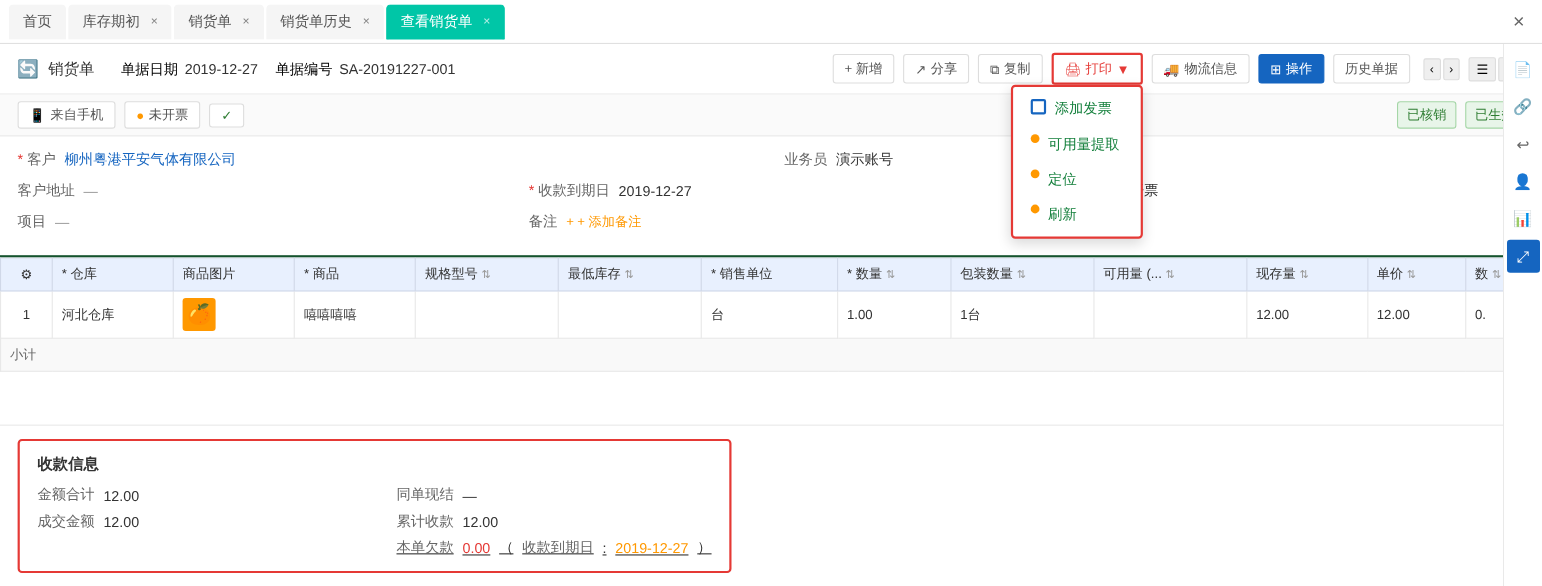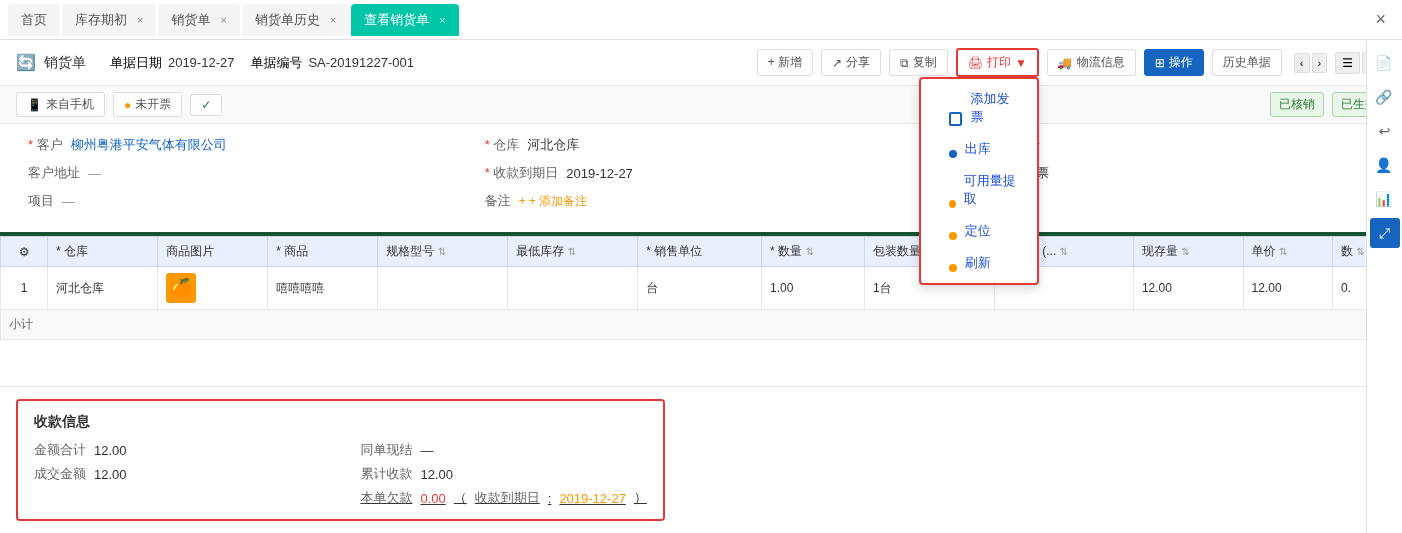--- a/index.html
+++ b/index.html
@@ -52,21 +52,21 @@
     .sub-toolbar {
       display: flex; align-items: center; padding: 6px 16px; border-bottom: 1px solid #e8e8e8;
       background: #fafafa; gap: 8px; flex-shrink: 0;
     }
     .sub-btn {
       display: flex; align-items: center; gap: 4px; padding: 3px 10px; border: 1px solid #ddd;
       border-radius: 3px; cursor: pointer; background: #fff; font-size: 12px; color: #555;
     }
 
     
-    .form-area { padding: 12px 28px; border-bottom: 4px solid #14532d; flex-shrink: 0; }
+    .form-area { padding: 12px 16px; border-bottom: 2px solid #14532d; flex-shrink: 0; }
     .form-row { display: flex; align-items: center; margin-bottom: 10px; gap: 24px; }
     .form-field { display: flex; align-items: center; gap: 8px; flex: 1; }
     .form-label { color: #666; font-size: 13px; white-space: nowrap; }
     .form-label.required::before { content: '* '; color: #e53935; }
     .form-value { color: #333; font-size: 13px; }
     .form-value.link { color: #1565c0; cursor: pointer; }
     .form-value.muted { color: #999; }
     .add-note-btn { color: #ff9800; cursor: pointer; font-size: 12px; display: flex; align-items: center; gap: 3px; }
 
     
@@ -109,22 +109,22 @@
     }
     .sidebar-icon-btn.active { background: #1565c0; color: #fff; }
 
     
     .dropdown-menu {
       position: absolute; top: 100%; right: 0; background: #fff; border: 2px solid #e53935;
       border-radius: 4px; box-shadow: 0 4px 12px rgba(0,0,0,0.15); z-index: 100;
       min-width: 120px; padding: 4px 0;
     }
     .dropdown-item {
-      display: flex; align-items: flex-end; gap: 8px; padding: 7px 16px;
-      cursor: pointer; font-size: 13px; color: #1d4ed8; margin-left: 12px;
+      display: flex; align-items: flex-start; gap: 8px; padding: 7px 16px;
+      cursor: pointer; font-size: 13px; color: #15803d;
     }
     .dropdown-item .dot { width: 8px; height: 8px; border-radius: 50%; }
     .dot-blue { background: #1565c0; }
     .dot-orange { background: #ff9800; }
     .nav-arrows { display: flex; gap: 2px; margin-left: 4px; }
     .nav-arrow { padding: 3px 5px; border: 1px solid #ddd; border-radius: 2px; cursor: pointer; font-size: 11px; }
     .view-toggle { display: flex; gap: 2px; }
     .view-btn { padding: 3px 6px; border: 1px solid #ddd; border-radius: 2px; cursor: pointer; font-size: 12px; }
     .print-wrapper { position: relative; }
   </style>
@@ -187,24 +187,20 @@
           <span>打印</span>
           <span>▼</span>
         </button>
 
         <div class="dropdown-menu">
           <div class="dropdown-item">
             <span style="width:14px;height:14px;border:2px solid #1565c0;display:inline-block;border-radius:2px;"></span>
             <span>添加发票</span>
           </div>
           <div class="dropdown-item">
-            <span class="dot dot-blue"></span>
-            <span>出库</span>
-          </div>
-          <div class="dropdown-item">
             <span class="dot dot-orange"></span>
             <span>可用量提取</span>
           </div>
           <div class="dropdown-item">
             <span class="dot dot-orange"></span>
             <span>定位</span>
           </div>
           <div class="dropdown-item">
             <span class="dot dot-orange"></span>
             <span>刷新</span>
@@ -251,24 +247,20 @@
     </div>
   </div>
 
   <div class="form-area">
     <div class="form-row">
       <div class="form-field">
         <span class="form-label required">客户</span>
         <span class="form-value link">柳州粤港平安气体有限公司</span>
       </div>
       <div class="form-field">
-        <span class="form-label required">仓库</span>
-        <span class="form-value">河北仓库</span>
-      </div>
-      <div class="form-field">
         <span class="form-label">业务员</span>
         <span class="form-value">演示账号</span>
       </div>
     </div>
     <div class="form-row">
       <div class="form-field">
         <span class="form-label">客户地址</span>
         <span class="form-value muted">—</span>
       </div>
       <div class="form-field">

